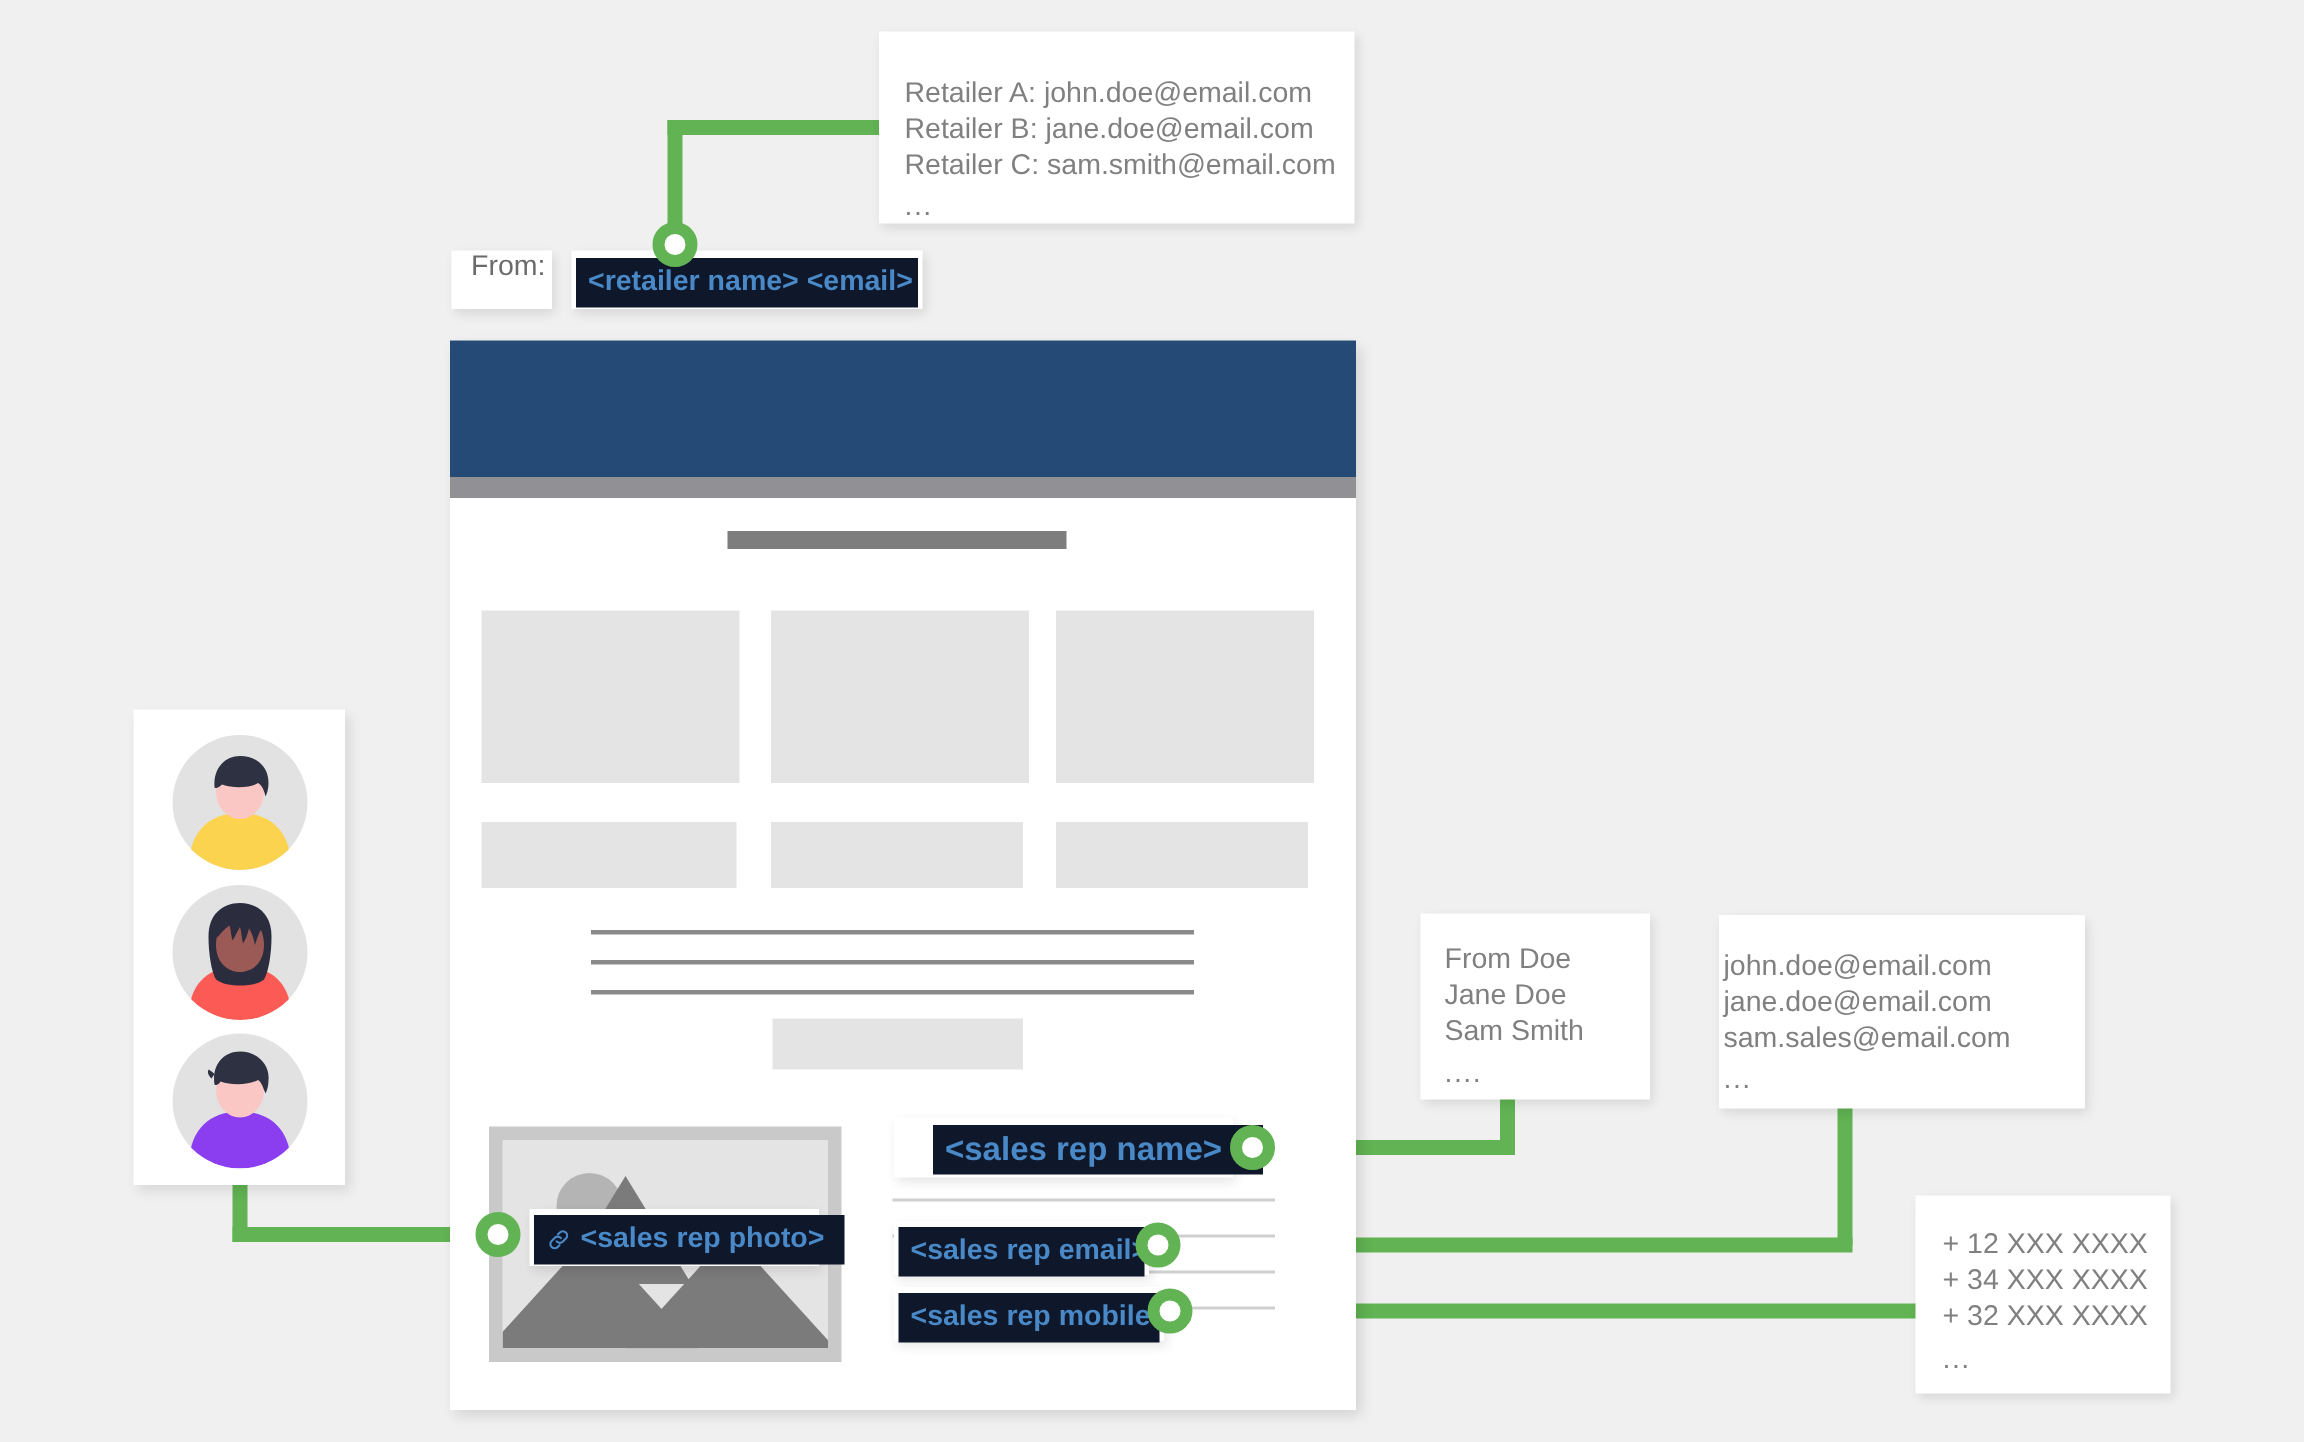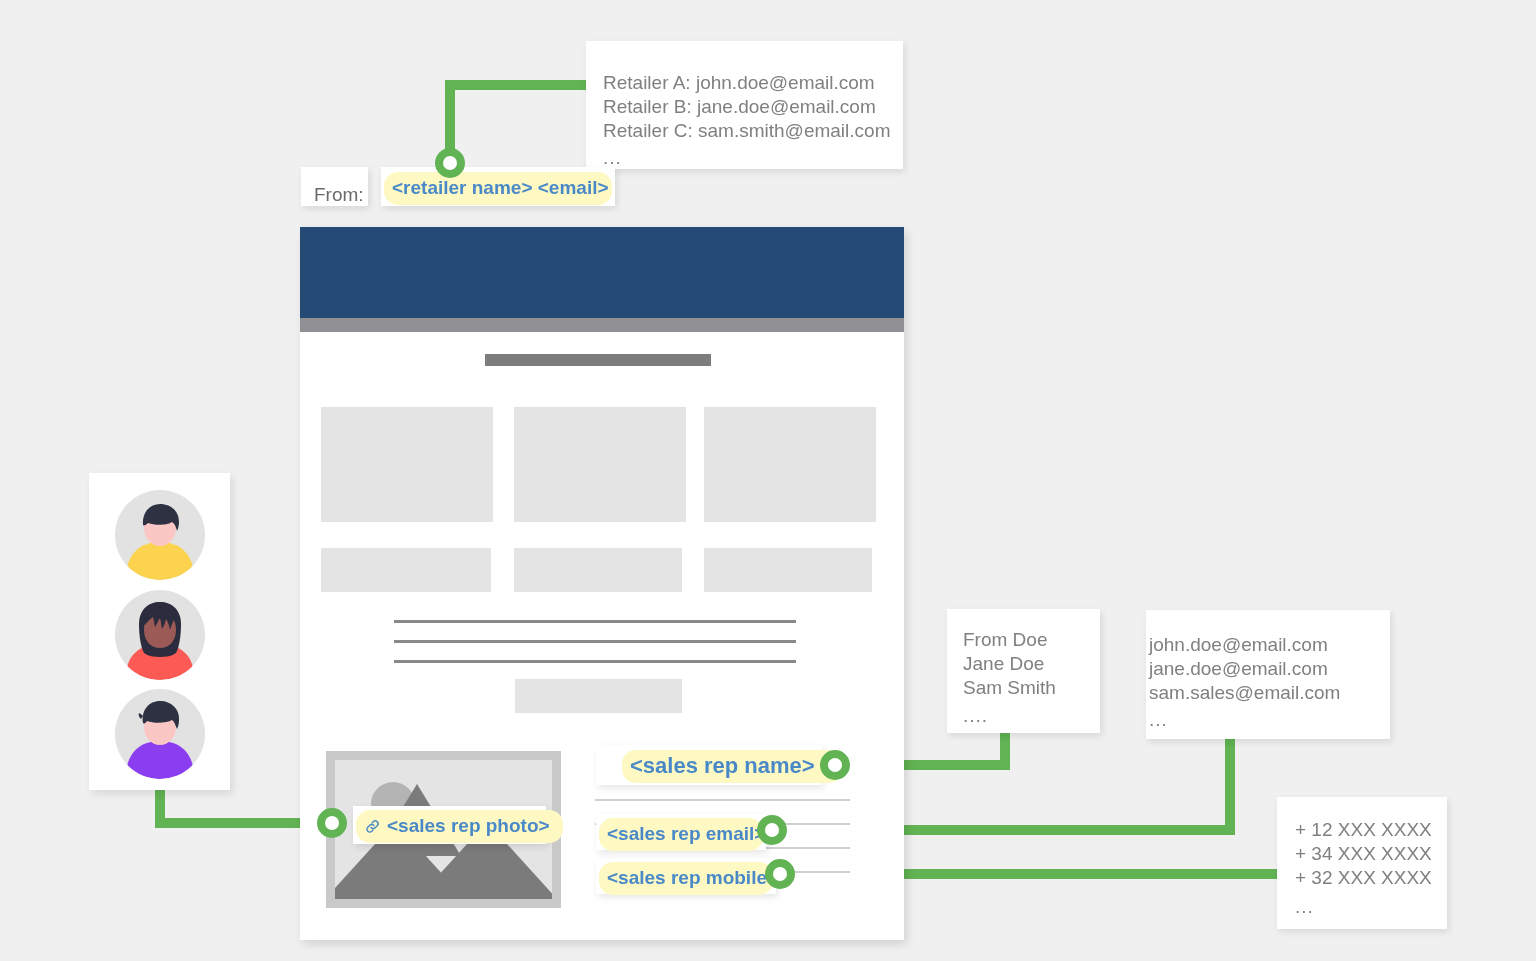--- a/index.html
+++ b/index.html
@@ -56,48 +56,47 @@
     position: absolute;
     left: 0; top: 0;
     width: 14px; height: 14px;
     border-radius: 50%;
     background: #ffffff;
   }
 
   
   .tag {
     position: absolute;
-    background: #fef9c3;
+    background: #0f172a;
     color: #4a89c7;
     font-weight: bold;
     font-size: 19px;
     line-height: 26px;
     padding: 3px 8px 4px 8px;
     white-space: nowrap;
     z-index: 15;
     box-sizing: border-box;
-    border-radius: 14px;
   }
   .tag-wrap {
     position: absolute;
     background: #ffffff;
     box-shadow: 2px 3px 7px rgba(0,0,0,0.10);
     z-index: 14;
     box-sizing: border-box;
   }
 
   
   .from-box {
     position: absolute;
     background: #ffffff;
     box-shadow: 2px 3px 7px rgba(0,0,0,0.10);
     color: #6b6b6b;
     font-size: 19px;
     display: flex;
-    align-items: flex-end;
+    align-items: flex-start;
     padding-left: 13px;
     box-sizing: border-box;
   }
 
   
   #doc {
     position: absolute;
     left: 300px;
     top: 227px;
     width: 604px;
@@ -184,21 +183,21 @@
   <div class="conn" style="left:155px; top:818px; width:180px; height:10px;"></div>
 
   <div class="conn" style="left:840px;  top:760px; width:170px; height:10px;"></div>
   <div class="conn" style="left:1000px; top:725px; width:10px;  height:45px;"></div>
 
   <div class="conn" style="left:777px;  top:825px; width:458px; height:10px;"></div>
   <div class="conn" style="left:1225px; top:730px; width:10px;  height:100px;"></div>
 
   <div class="conn" style="left:785px; top:869px; width:495px; height:10px;"></div>
 
-  <div class="card" style="left:586px; top:21px; width:317px; height:128px; padding:30px 0 0 17px;margin-top:20px;">
+  <div class="card" style="left:586px; top:21px; width:317px; height:128px; padding:30px 0 0 17px;">
     <div class="card-line">Retailer A: john.doe@email.com</div>
     <div class="card-line">Retailer B: jane.doe@email.com</div>
     <div class="card-line">Retailer C: sam.smith@email.com</div>
     <div class="card-line dots" style="margin-top:3px;">...</div>
   </div>
 
   <div class="card" style="left:947px; top:609px; width:153px; height:124px; padding:19px 0 0 16px;">
     <div class="card-line">From Doe</div>
     <div class="card-line">Jane Doe</div>
     <div class="card-line">Sam Smith</div>

